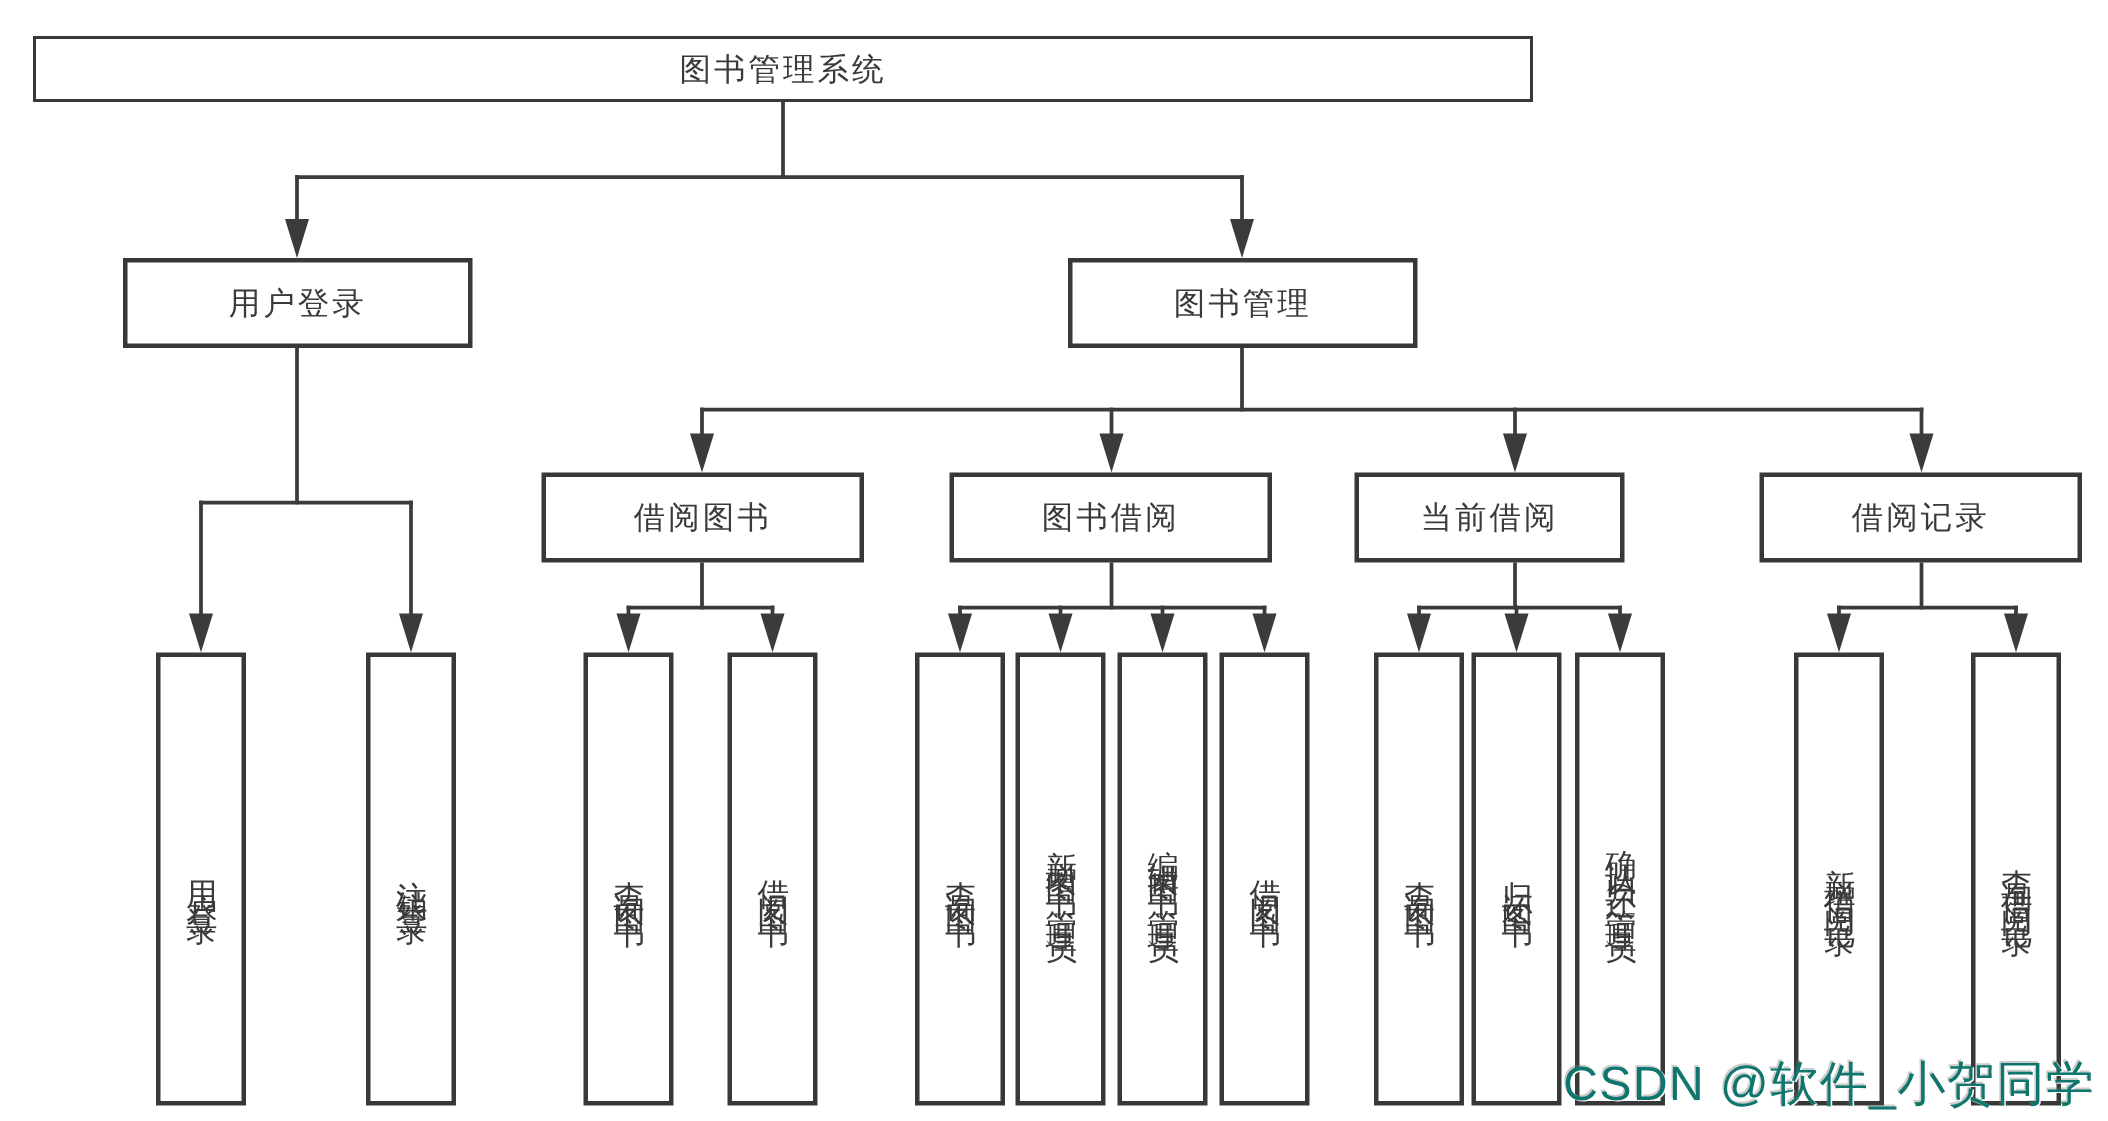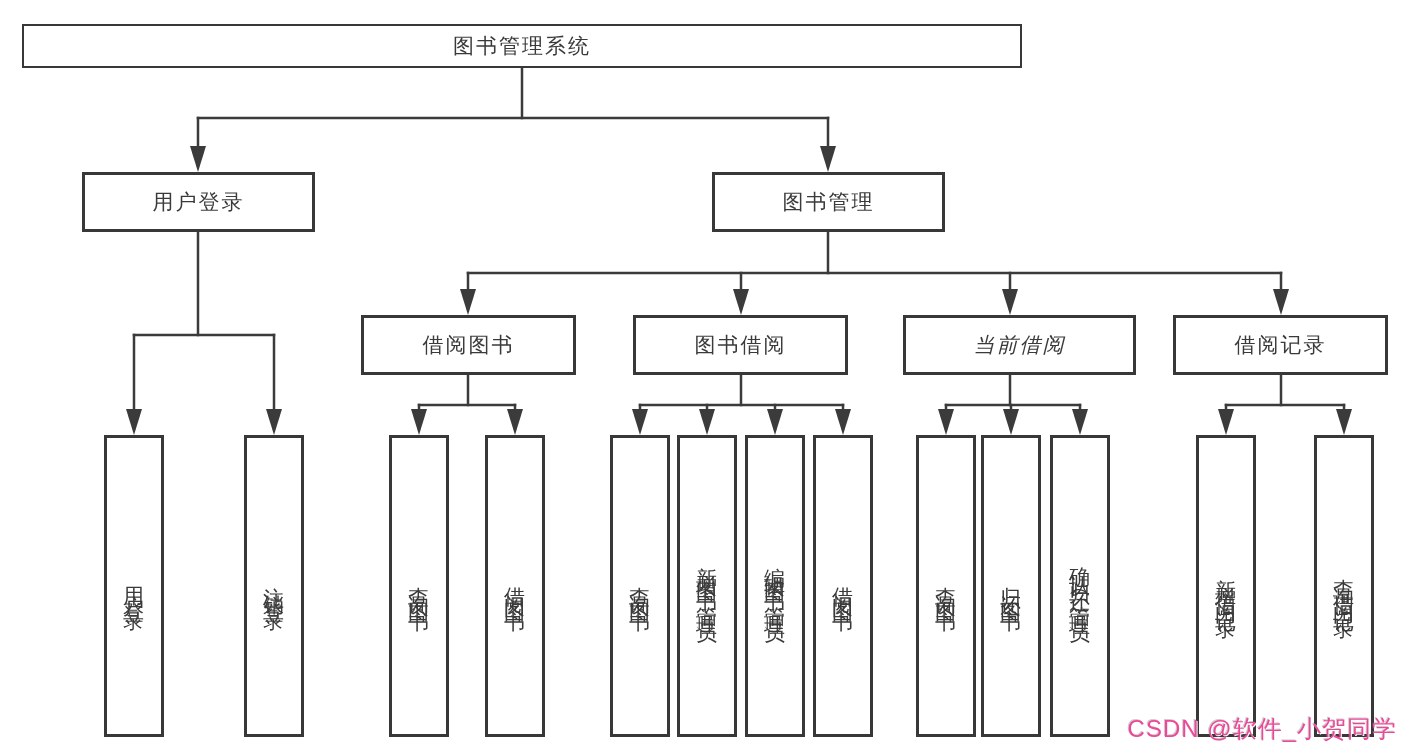--- a/index.html
+++ b/index.html
@@ -8,21 +8,21 @@
   #stage { position: relative; width: 1405px; height: 747px; background: #ffffff; }
   #wires { position: absolute; left: 0; top: 0; z-index: 1; }
   .box { position: absolute; z-index: 2; background: #ffffff; box-sizing: border-box;
          border: 3px solid #383838; color: #3a3a3a;
          display: flex; align-items: center; justify-content: center; }
   .box.root { border-width: 2px; text-align: right; }
   .box span { font-size: 21px; letter-spacing: 2px; white-space: nowrap; }
   .box.v span { writing-mode: vertical-rl; text-orientation: mixed;
                 letter-spacing: 8px; line-height: 1; }
   #watermark { position: absolute; z-index: 5; right: 8px; bottom: 2px;
-               font-size: 24px; letter-spacing: 1px; color: #ec4899;
+               font-size: 32px; letter-spacing: 1px; color: #0f766e;
                text-shadow: 1px 1px 0 rgba(255,255,255,0.95), -1px -1px 0 rgba(110,110,110,0.35);
                pointer-events: none; margin-top: 40px; }
 </style>
 </head>
 <body>
 
 <div id="stage">
 
   <svg id="wires" width="1405" height="747" viewBox="0 0 1405 747">
       <line x1="522" y1="68" x2="522" y2="118" stroke="#3b3b3b" stroke-width="2.5" stroke-linecap="square"></line>
@@ -89,21 +89,21 @@
   <div class="box" style="left:712px; top:172px; width:233px; height:60px;font-family:Liberation Mono, monospace;">
     <span>图书管理</span>
   </div>
 
   <div class="box" style="left:361px; top:315px; width:215px; height:60px;">
     <span>借阅图书</span>
   </div>
   <div class="box" style="left:633px; top:315px; width:215px; height:60px;align-items:center;">
     <span>图书借阅</span>
   </div>
-  <div class="box" style="left:903px; top:315px; width:233px; height:60px;font-style:italic;">
+  <div class="box" style="left:903px; top:315px; width:180px; height:60px;">
     <span>当前借阅</span>
   </div>
   <div class="box" style="left:1173px; top:315px; width:215px; height:60px;">
     <span>借阅记录</span>
   </div>
 
   <div class="box v" style="left:104px; top:435px; width:60px; height:302px;">
     <span>用户登录</span>
   </div>
   <div class="box v" style="left:244px; top:435px; width:60px; height:302px;">

